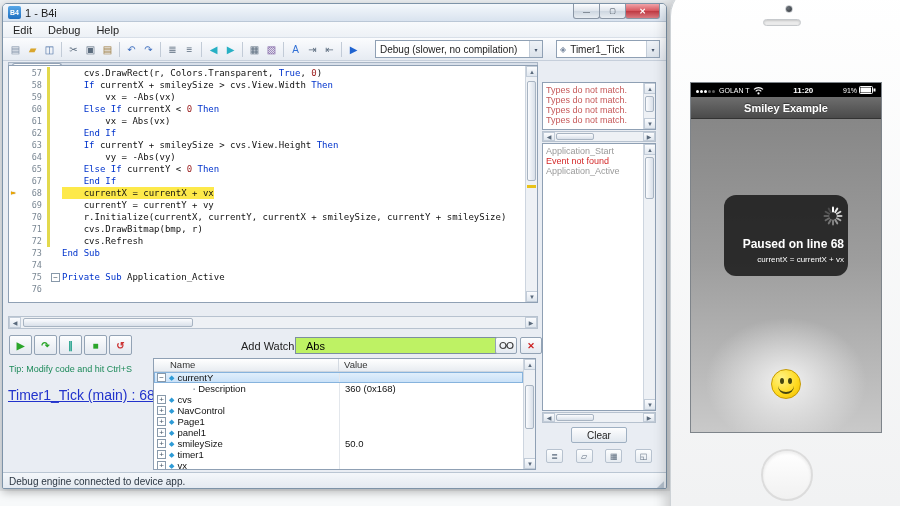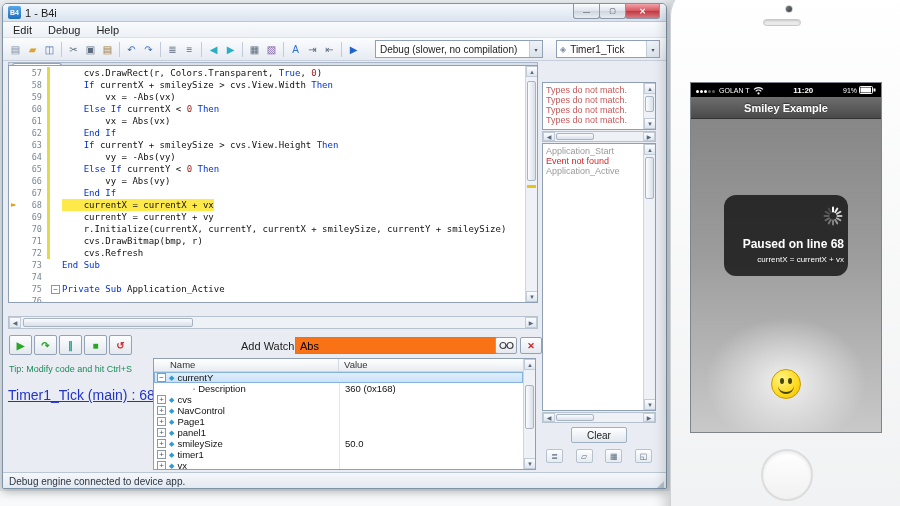--- a/index.html
+++ b/index.html
@@ -71,21 +71,21 @@
   #hs2{position:absolute;left:539px;top:408px;width:114px;height:11px}
   #clearrow{position:absolute;left:539px;top:423px;width:114px;height:18px;display:flex;justify-content:center}
   #clearbtn{width:56px;height:16px;font-size:10px;color:#222;background:linear-gradient(#fdfdfe,#e2e8ef);border:1px solid #9fb0c2;border-radius:2px;display:flex;align-items:center;justify-content:center}
   #logicons{position:absolute;left:539px;top:444px;width:114px;height:16px;display:flex;align-items:center;justify-content:space-between;padding:0 4px}
   .lficon{width:17px;height:14px;border:1px solid #b7c2cf;background:linear-gradient(#fcfdfe,#e6ebf1);border-radius:2px;display:flex;align-items:center;justify-content:center;font-size:8px;color:#5a6a7c}
 
   
   #dbgbtns{position:absolute;left:6px;top:331px;display:flex;gap:2px}
   .dbtn{width:23px;height:20px;border:1px solid #93a3b5;border-radius:2px;background:linear-gradient(#fcfdfe,#e4e9f0);display:flex;align-items:center;justify-content:center;font-size:10px;font-weight:bold}
   #awlabel{position:absolute;left:238px;top:336px;font-size:11px;color:#222}
-  #awinput{position:absolute;left:292px;top:333px;width:211px;height:17px;border:1px solid #7c8ea1;font-size:11px;font-family:"Liberation Sans",sans-serif;padding:0 4px;background:#f97316}
+  #awinput{position:absolute;left:292px;top:333px;width:211px;height:17px;border:1px solid #7c8ea1;font-size:11px;font-family:"Liberation Sans",sans-serif;padding:0 10px;background:#bef264}
   .smallbtn{position:absolute;top:333px;width:22px;height:17px;border:1px solid #93a3b5;border-radius:2px;background:linear-gradient(#fcfdfe,#e4e9f0);display:flex;align-items:center;justify-content:center}
   #awadd{left:492px}
   #awdel{left:517px;color:#cc2222;font-weight:bold;font-size:9px}
   #tip{position:absolute;left:6px;top:360px;font-size:9px;color:#1d8a5a;white-space:nowrap}
   #loclink{position:absolute;left:5px;top:383px;font-size:14px;color:#2233cc;text-decoration:underline;white-space:nowrap}
   #wtable{position:absolute;left:150px;top:354px;width:383px;height:112px;background:#fff;border:1px solid #8fa0b4;overflow:hidden}
   #whead{display:flex;height:13px;background:linear-gradient(#ffffff,#e8ecf1);border-bottom:1px solid #cdd5de;font-size:9.5px;color:#333}
   #whead .hname{width:185px;padding-left:16px;border-right:1px solid #d4dae2}
   #whead .hval{flex:1;padding-left:5px}
   #wrows{position:absolute;left:0;top:13px;right:12px;bottom:0;overflow:hidden}
@@ -244,26 +244,20 @@
             <span class="fold"></span>
             <span class="ctext"><span class="tok-t">        vy = -Abs(vy)</span></span>
           </div>
           <div class="crow">
             <span class="ln">65</span>
             <span class="chg on"></span>
             <span class="fold"></span>
             <span class="ctext"><span class="tok-t">    </span><span class="tok-k">Else If</span><span class="tok-t"> currentY &lt; </span><span class="tok-n">0</span><span class="tok-t"> </span><span class="tok-k">Then</span></span>
           </div>
           <div class="crow">
-            <span class="ln">66</span>
-            <span class="chg on"></span>
-            <span class="fold"></span>
-            <span class="ctext"><span class="tok-t">        vy = Abs(vy)</span></span>
-          </div>
-          <div class="crow">
             <span class="ln">67</span>
             <span class="chg on"></span>
             <span class="fold"></span>
             <span class="ctext"><span class="tok-t">    </span><span class="tok-k">End If</span></span>
           </div>
           <div class="crow">
             <span class="ln">68<span class="curarrow">►</span></span>
             <span class="chg on"></span>
             <span class="fold"></span>
             <span class="ctext hl"><span class="tok-t">    currentX = currentX + vx</span></span>

